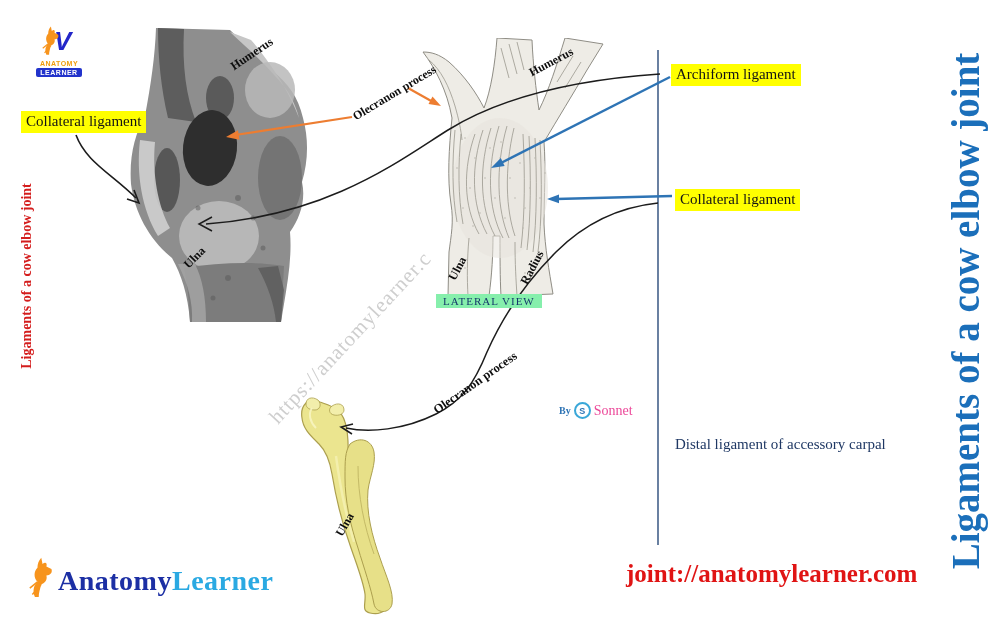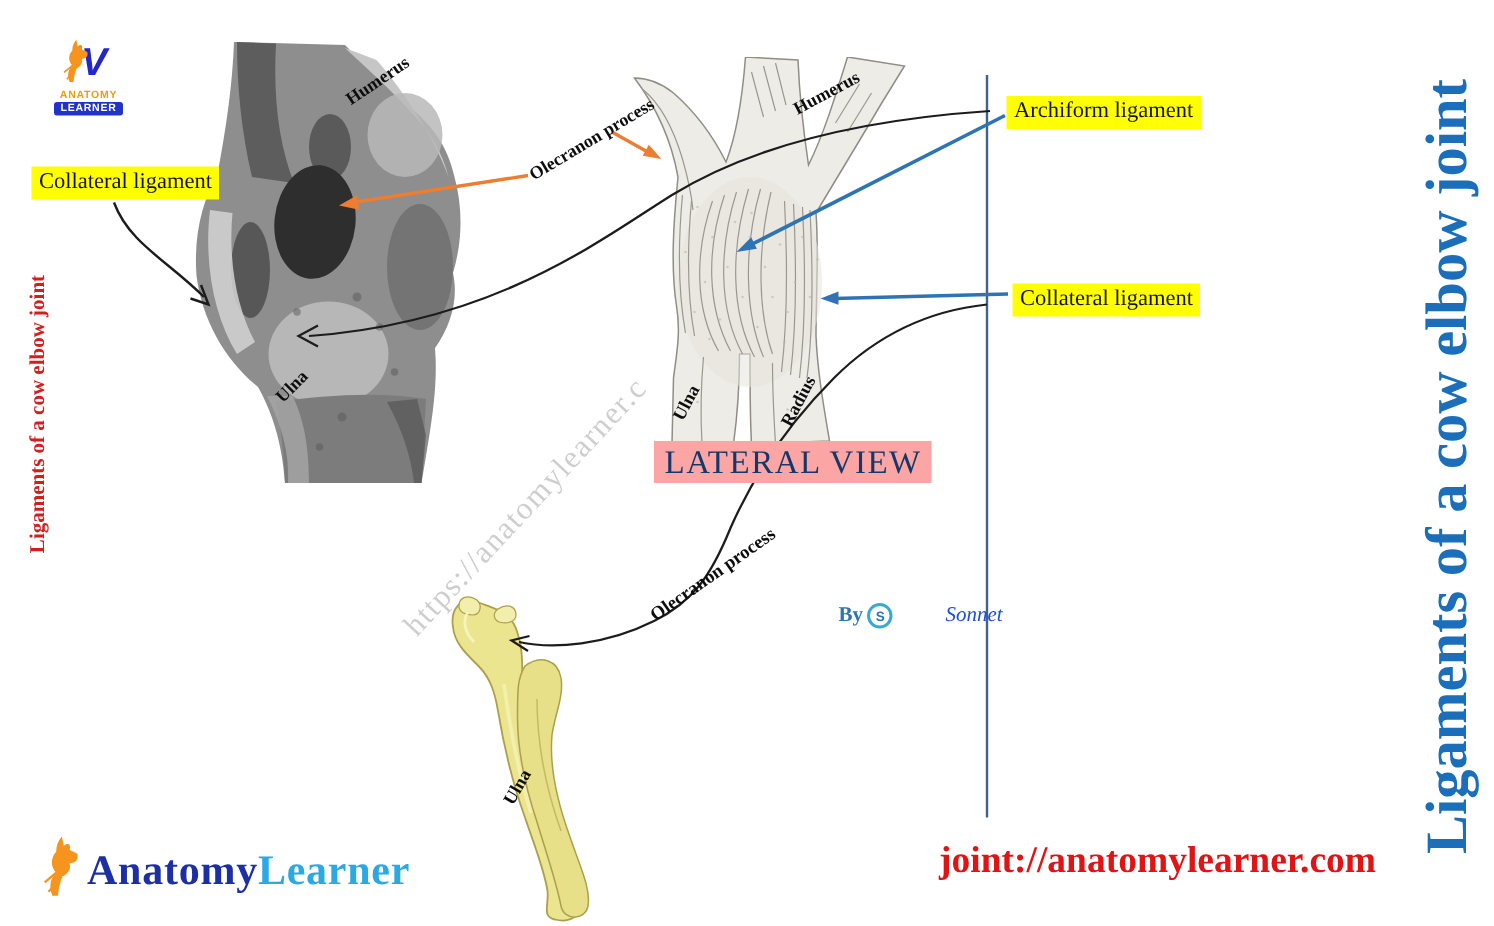--- a/index.html
+++ b/index.html
@@ -3,43 +3,43 @@
 <meta charset="utf-8">
 <style>
   html,body{margin:0;padding:0;background:#fff;}
   #canvas{position:relative;width:996px;height:617px;background:#ffffff;overflow:hidden;
           font-family:"Liberation Serif", serif;}
   svg{display:block;}
   .abs{position:absolute;}
   
   .hl{position:absolute;background:#ffff00;color:#141414;font-size:15px;line-height:1.3;
       padding:1px 5px;white-space:nowrap;}
-  .view{position:absolute;background:#fca5a5;color:#15386b;font-size:22px;letter-spacing:1px;
+  .view{position:absolute;background:#86efac;color:#15386b;font-size:11px;letter-spacing:1px;
       padding:1px 7px;white-space:nowrap;}
   
   .rl{position:absolute;font-weight:bold;font-size:12px;color:#0d0d0d;white-space:nowrap;
       transform-origin:0 50%;}
   
   .vtitle{position:absolute;font-weight:bold;text-align:center;white-space:nowrap;}
   #left-title{width:215px;height:18px;left:-80px;top:267px;transform:rotate(-90deg);
       font-size:14px;color:#d41d1d;}
   #right-title{width:565px;height:48px;left:684px;top:287px;transform:rotate(-90deg);
       font-size:39px;color:#1b6fba;}
   
   #watermark{position:absolute;left:264px;top:412px;transform-origin:0 0;transform:rotate(-47deg);
       font-size:21px;color:#9e9e9e;opacity:.5;letter-spacing:1px;white-space:nowrap;}
   
   #distal-label{position:absolute;left:675px;top:436px;color:#1f3864;font-size:15px;white-space:nowrap;}
   
   #byline{position:absolute;left:559px;top:402px;display:flex;align-items:center;gap:3px;}
-  #byline .by{color:#2e74b5;font-weight:bold;font-size:14px;}
+  #byline .by{color:#2e74b5;font-weight:bold;font-size:10px;}
   #byline .badge{width:13px;height:13px;border:2px solid #3aa7d8;border-radius:50%;
       display:flex;align-items:center;justify-content:center;color:#2e74b5;
       font:bold 9px "Liberation Sans", sans-serif;background:#fff;}
-  #byline .name{color:#1d4ed8;font-style:italic;font-size:14px;margin-left:32px;}
+  #byline .name{color:#ec4899;font-size:14px;}
   
   #toplogo{position:absolute;left:30px;top:26px;width:58px;text-align:center;
       font-family:"Liberation Sans", sans-serif;}
   #toplogo .mark{position:relative;height:32px;}
   #toplogo .vchar{position:absolute;left:24px;top:2px;font:italic 900 26px "Liberation Sans", sans-serif;
       color:#2326c9;line-height:1;}
   #toplogo .deer{position:absolute;left:10px;top:0;}
   #toplogo .l1{color:#f09d0c;font-weight:800;font-size:7px;letter-spacing:.5px;margin-top:2px;}
   #toplogo .l2{background:#2233cc;color:#fff;font-weight:800;font-size:7px;letter-spacing:.5px;
       border-radius:2px;padding:1px 0;margin:1px 6px 0 6px;}
@@ -190,20 +190,21 @@
   <div class="rl" style="left:354px;top:110px;transform:rotate(-31deg)">Olecranon process</div>
   <div class="rl" style="left:530px;top:66px;transform:rotate(-28deg)">Humerus</div>
   <div class="rl" style="left:452px;top:272px;transform:rotate(-62deg)">Ulna</div>
   <div class="rl" style="left:524px;top:276px;transform:rotate(-62deg)">Radius</div>
   <div class="rl" style="left:435px;top:404px;font-size:12.5px;transform:rotate(-35deg)">Olecranon process</div>
   <div class="rl" style="left:339px;top:528px;transform:rotate(-60deg)">Ulna</div>
 
   <div class="hl" style="left:21px;top:111px">Collateral ligament</div>
   <div class="hl" style="left:671px;top:64px">Archiform ligament</div>
   <div class="hl" style="left:675px;top:189px">Collateral ligament</div>
+  <div id="distal-label">Distal ligament of accessory carpal</div>
 
   <div class="view" style="left:436px;top:294px">LATERAL VIEW</div>
 
   <div id="left-title" class="vtitle">Ligaments of a cow elbow joint</div>
   <div id="right-title" class="vtitle">Ligaments of a cow elbow joint</div>
 
   <div id="byline">
     <span class="by">By</span>
     <span class="badge">S</span>
     <span class="name">Sonnet</span>

